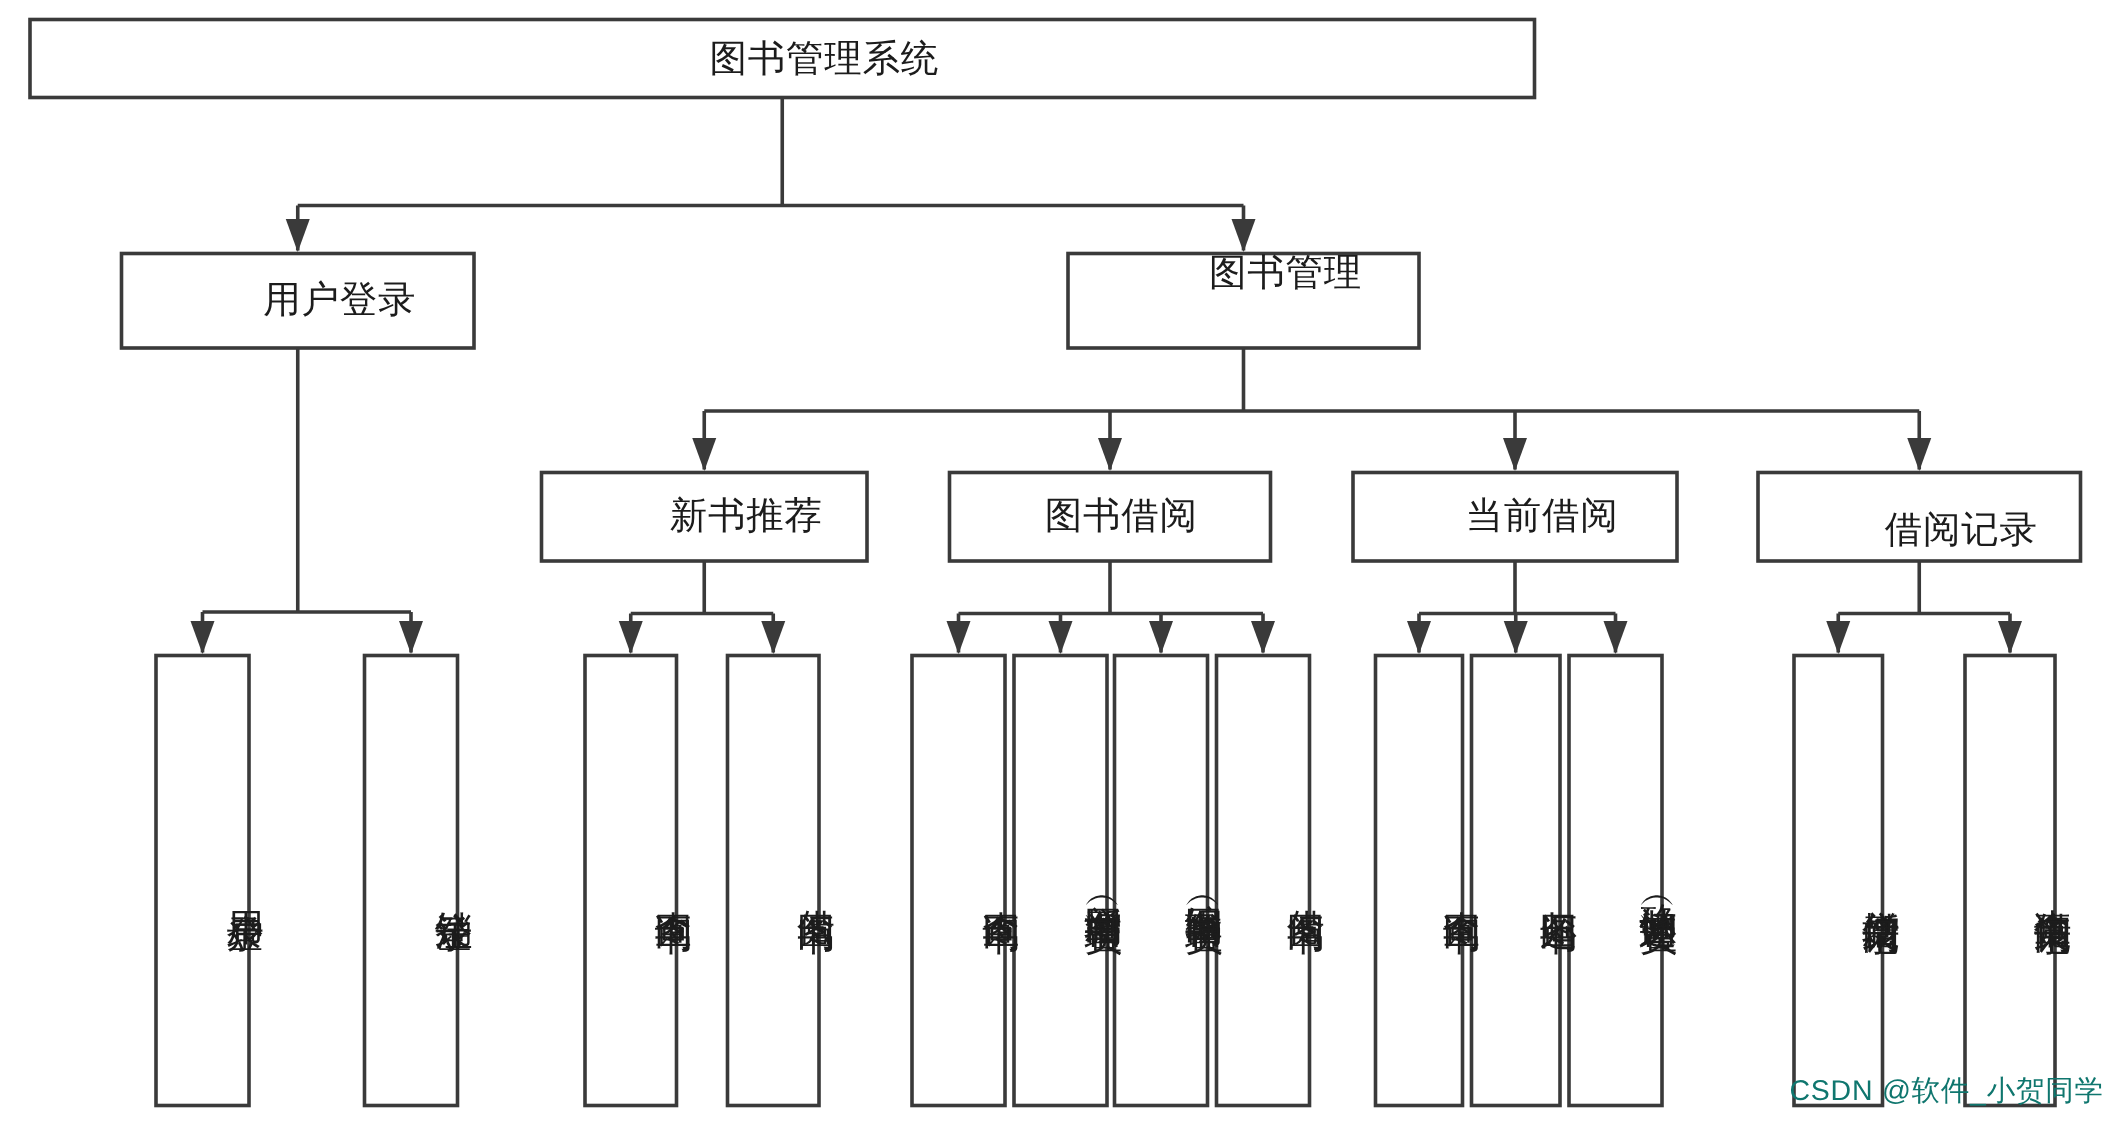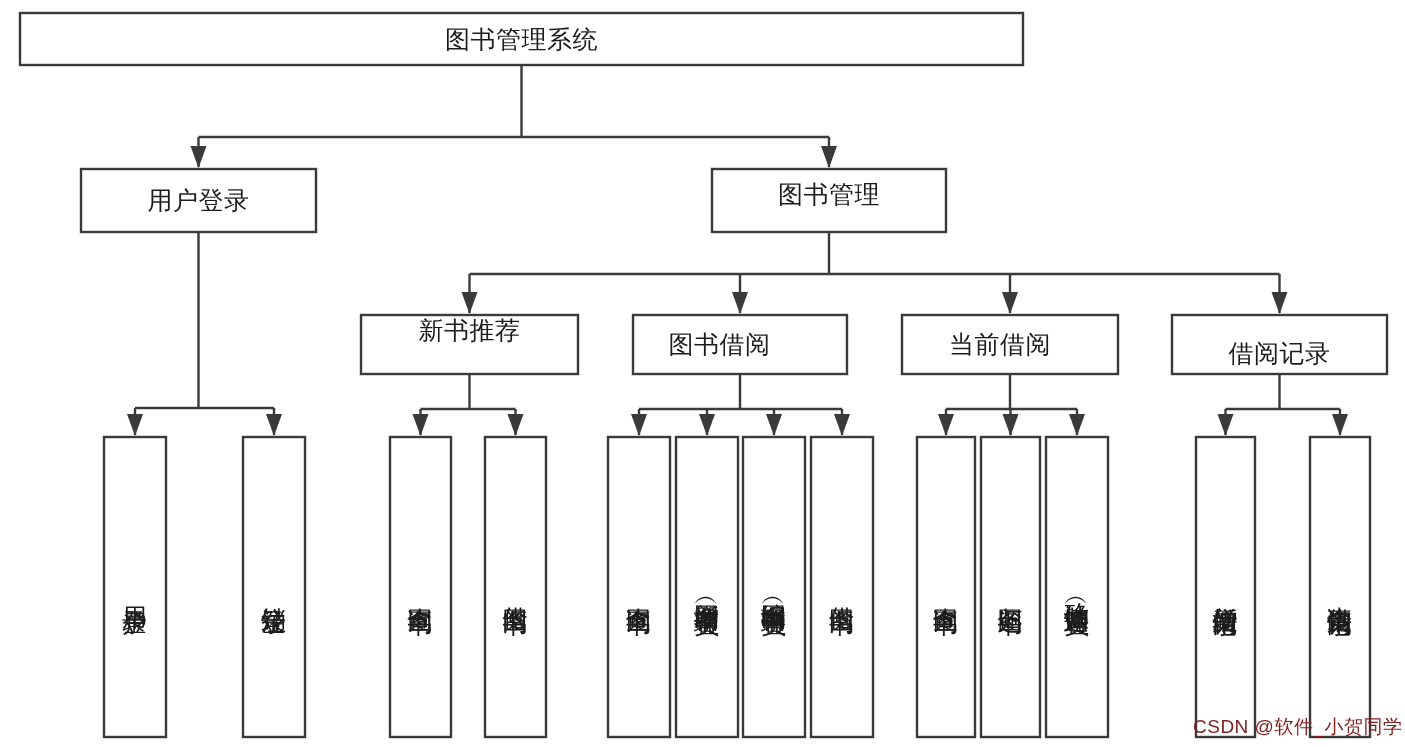--- a/index.html
+++ b/index.html
@@ -42,37 +42,38 @@
   .node-label {
     position: absolute;
     display: flex;
     align-items: center;
     justify-content: center;
     color: #1c1c1c;
     font-family: "Liberation Sans", sans-serif;
     text-align: right;
     pointer-events: none;
     box-sizing: border-box;
+    margin-left: 28px;
   }
   .node-label.horiz {
     font-size: 25px;
     line-height: 1.15;
     letter-spacing: 0.5px;
   }
   .node-label.vert {
     writing-mode: vertical-rl;
     text-orientation: upright;
     font-size: 25px;
     line-height: 1.12;
     letter-spacing: 1.5px;
     padding-top: 6px;
   }
   .watermark {
     position: absolute;
-    color: #7f1d1d;
+    color: #0f766e;
     font-size: 19px;
     font-family: "Liberation Sans", sans-serif;
     white-space: nowrap;
     letter-spacing: 0.5px;
   }
 </style>
 </head>
 <body>
 
 <div id="canvas">
@@ -152,22 +153,22 @@
         <rect x="981" y="437" width="59" height="300" class="node-box"></rect>
         <rect x="1046" y="437" width="62" height="300" class="node-box"></rect>
         <rect x="1196" y="437" width="59" height="300" class="node-box"></rect>
         <rect x="1310" y="437" width="60" height="300" class="node-box"></rect>
       </g>
   </svg>
 
   <div id="labels-layer">
       <div class="node-label horiz" style="left: 20px; top: 13px; width: 1003px; height: 52px;">图书管理系统</div>
       <div class="node-label horiz" style="left: 81px; top: 169px; width: 235px; height: 63px;">用户登录</div>
-      <div class="node-label horiz" style="left: 712px; top: 169px; width: 234px; height: 50px;">图书管理</div>
-      <div class="node-label horiz" style="left: 361px; top: 301px; width: 217px; height: 59px;">新书推荐</div>
+      <div class="node-label horiz" style="left: 712px; top: 157px; width: 234px; height: 50px;">图书管理</div>
+      <div class="node-label horiz" style="left: 361px; top: 315px; width: 217px; height: 59px;">新书推荐</div>
       <div class="node-label horiz" style="left: 633px; top: 315px; width: 173px; height: 59px;">图书借阅</div>
       <div class="node-label horiz" style="left: 902px; top: 315px; width: 196px; height: 59px;">当前借阅</div>
       <div class="node-label horiz" style="left: 1172px; top: 324px; width: 215px; height: 59px;">借阅记录</div>
       <div class="node-label vert" style="left: 104px; top: 437px; width: 62px; height: 300px;">用户登录</div>
       <div class="node-label vert" style="left: 243px; top: 437px; width: 62px; height: 300px;">注销登录</div>
       <div class="node-label vert" style="left: 390px; top: 437px; width: 61px; height: 300px;">查询图书</div>
       <div class="node-label vert" style="left: 485px; top: 437px; width: 61px; height: 300px;">借阅图书</div>
       <div class="node-label vert" style="left: 608px; top: 437px; width: 62px; height: 300px;">查询图书</div>
       <div class="node-label vert" style="left: 676px; top: 437px; width: 62px; height: 300px;">新增图书（管理员）</div>
       <div class="node-label vert" style="left: 743px; top: 437px; width: 62px; height: 300px;">编辑图书（管理员）</div>

